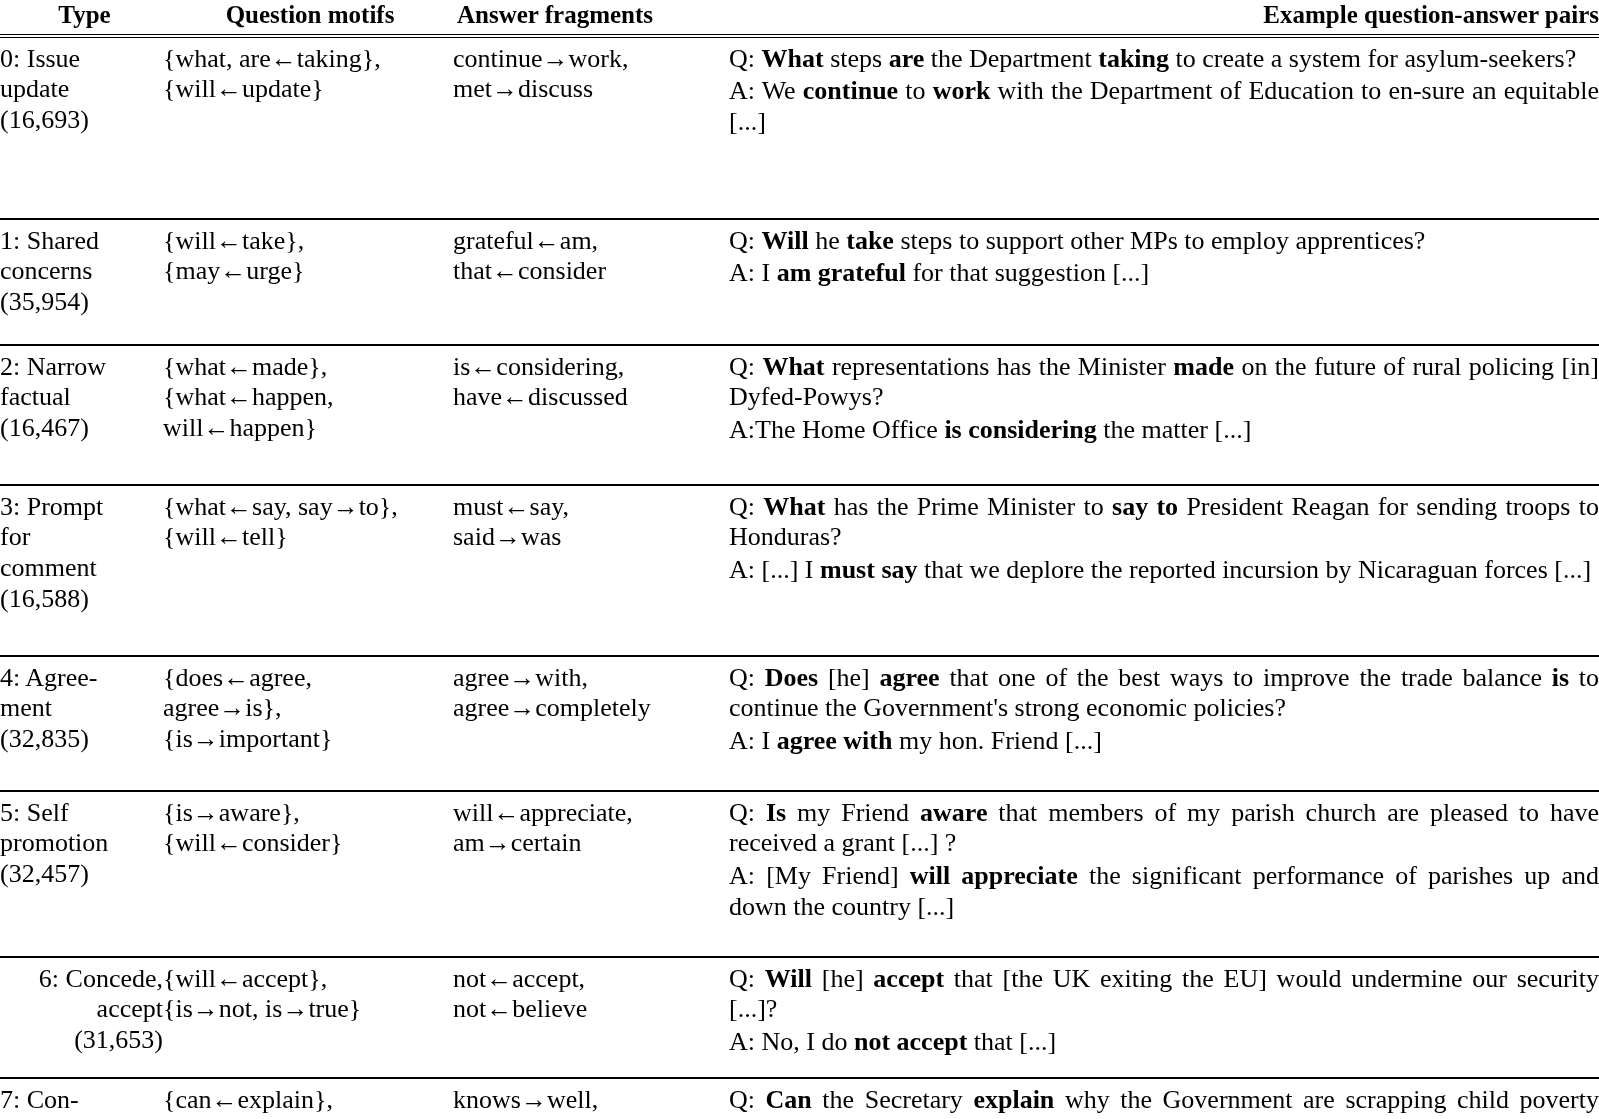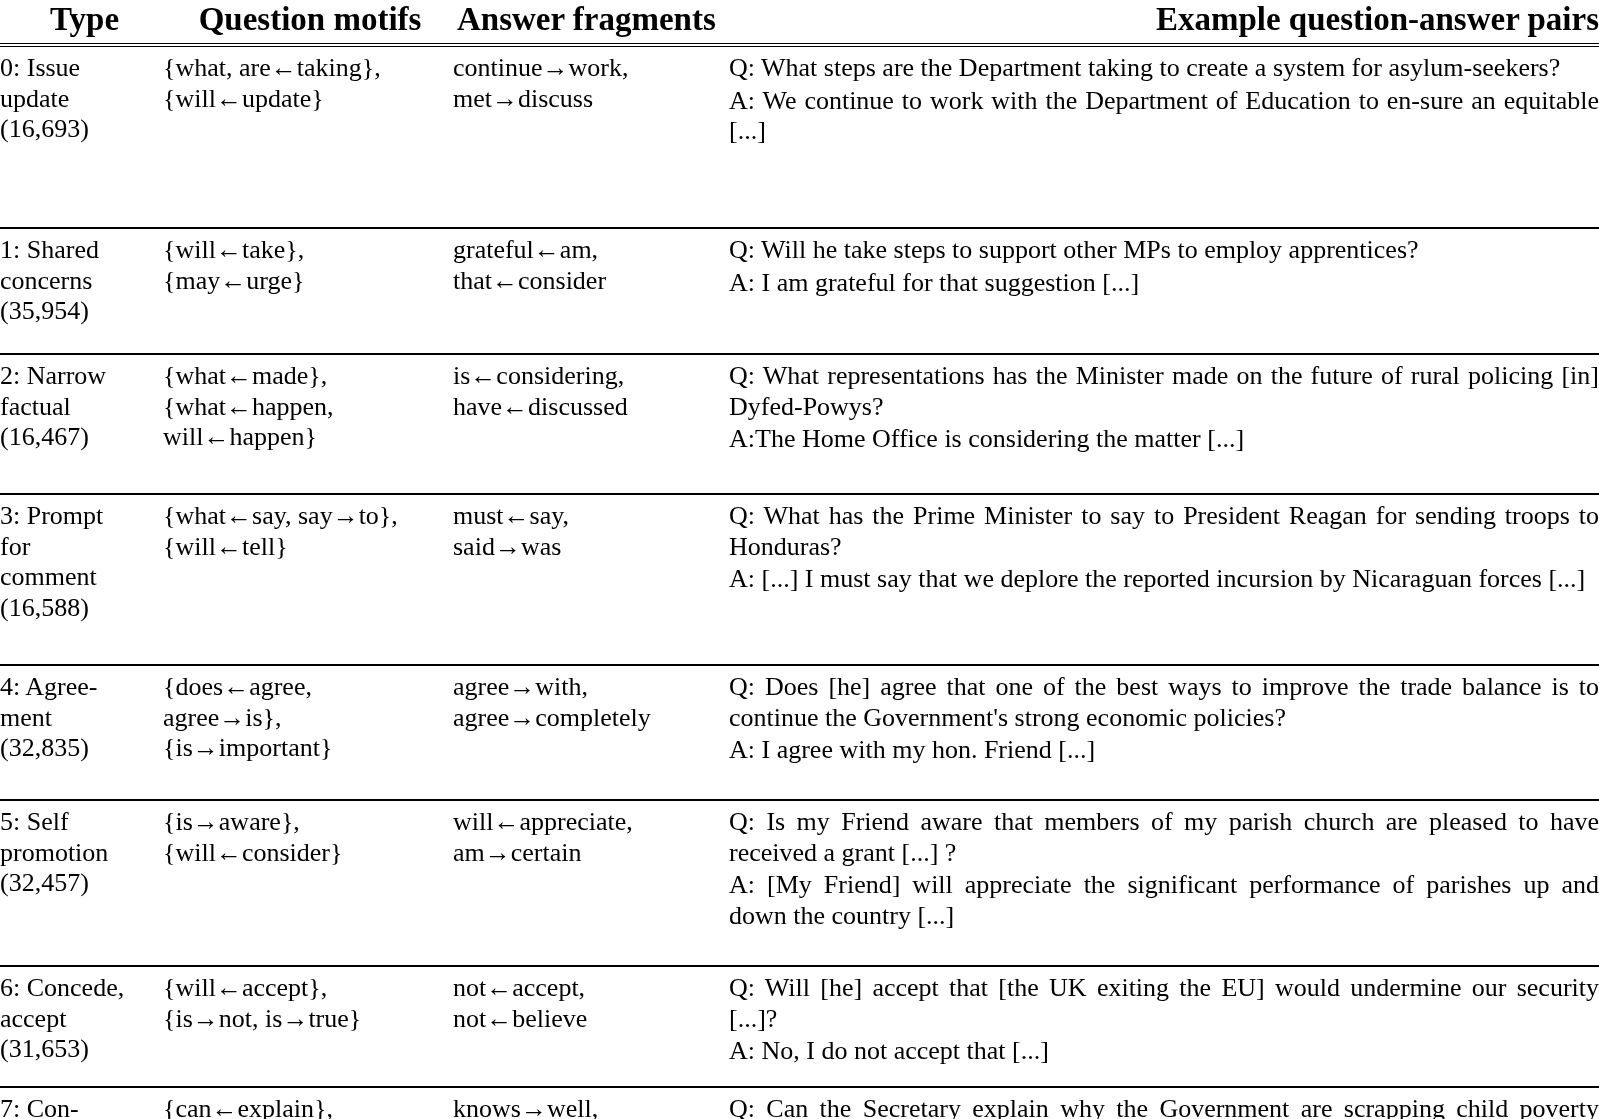--- a/index.html
+++ b/index.html
@@ -25,21 +25,21 @@
     font-size: 26px;
     line-height: 1.18;
   }
   col.c-type    { width: 163px; }
   col.c-motifs  { width: 290px; }
   col.c-frags   { width: 276px; }
   col.c-example { width: 870px; }
 
   thead th {
     font-weight: bold;
-    font-size: 33px;
+    font-size: 25px;
     padding: 0 0 4px 4px;
     vertical-align: bottom;
     border: none;
     text-align: center;
   }
   thead th.h-type    { text-align: center; padding-left: 6px; }
   thead th.h-motifs  { text-align: center; }
   thead th.h-frags   { text-align: left; }
   thead th.h-example { text-align: right; }
 
@@ -75,21 +75,21 @@
     padding-left: 8px;
     padding-right: 10px;
   }
 
   .qa-line {
     text-align: justify;
     text-justify: inter-word;
     margin: 0 0 2px 0;
   }
   .qa-line:last-child { margin-bottom: 0; }
-  .qa-line b { font-weight: normal; }
+  .qa-line b { font-weight: bold; }
 </style>
 </head>
 <body>
 
 <div id="table-wrap">
   <table class="qa-table">
     <colgroup>
       <col class="c-type">
       <col class="c-motifs">
       <col class="c-frags">
@@ -179,21 +179,21 @@
           <td class="cell-motifs">{is→aware},
 {will←consider}</td>
           <td class="cell-frags">will←appreciate,
 am→certain</td>
           <td class="cell-example">
             <p class="qa-line">Q: <b>Is</b> my Friend <b>aware</b> that members of my parish church are pleased to have received a grant [...] ?</p>
             <p class="qa-line">A: [My Friend] <b>will appreciate</b> the significant performance of parishes up and down the country [...]</p>
           </td>
         </tr>
         <tr class="data-row">
-          <td class="cell-type" style="height: 105px;">6: Concede,
+          <td class="cell-type" style="height: 105px; text-align: right;">6: Concede,
 accept
 (31,653)</td>
           <td class="cell-motifs">{will←accept},
 {is→not, is→true}</td>
           <td class="cell-frags">not←accept,
 not←believe</td>
           <td class="cell-example">
             <p class="qa-line">Q: <b>Will</b> [he] <b>accept</b> that [the UK exiting the EU] would undermine our security [...]?</p>
             <p class="qa-line">A: No, I do <b>not accept</b> that [...]</p>
           </td>

